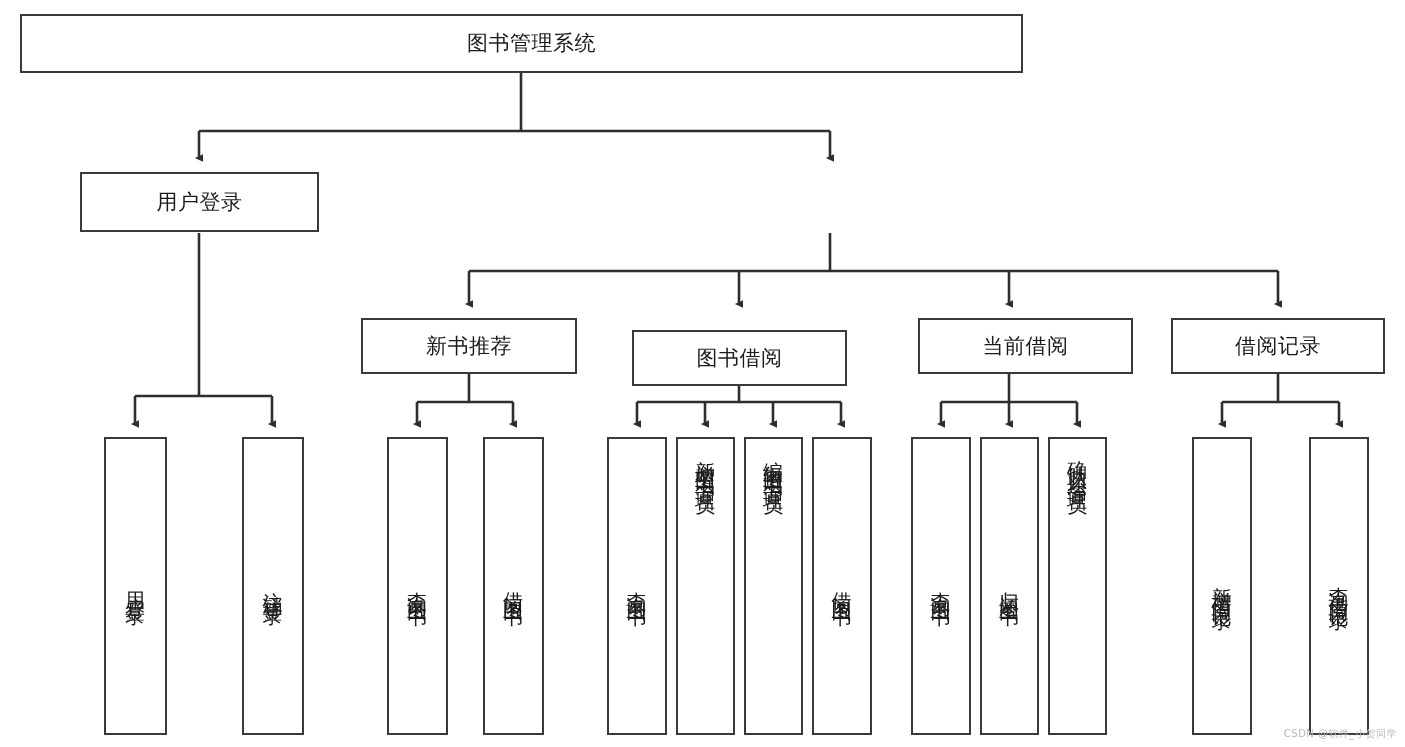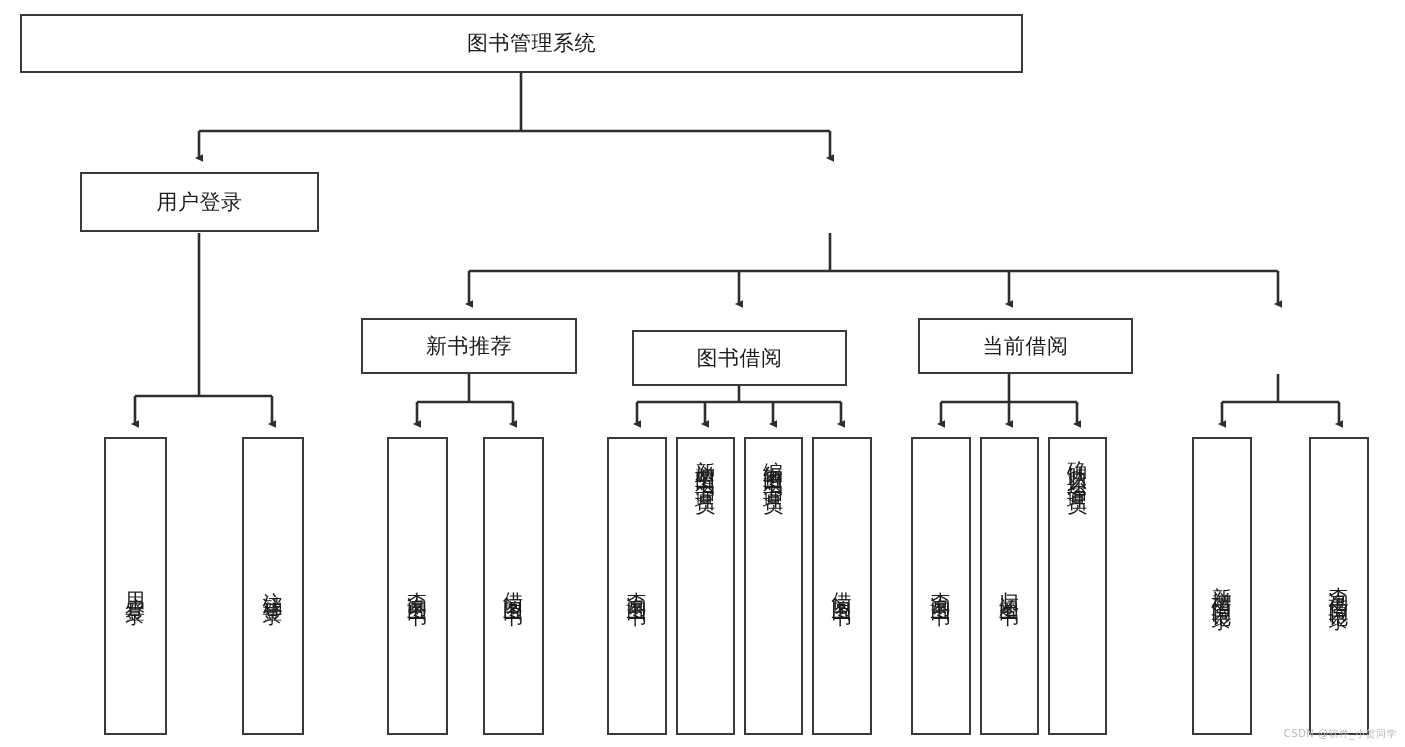--- a/index.html
+++ b/index.html
@@ -141,20 +141,23 @@
   </div>
 
   <div class="node-box" style="left:632px; top:330px; width:215px; height:56px;">
     <span class="node-label-h">图书借阅</span>
   </div>
 
   <div class="node-box" style="left:902px; top:318px; width:215px; height:56px;margin-left:16px;">
     <span class="node-label-h">当前借阅</span>
   </div>
 
+  <div class="node-box" style="left:1171px; top:318px; width:214px; height:56px;">
+    <span class="node-label-h">借阅记录</span>
+  </div>
 
   <div class="node-box vertical centered" style="left:104px; top:437px; width:63px; height:298px;">
     <span class="node-label-v">用户登录</span>
   </div>
 
   <div class="node-box vertical centered" style="left:242px; top:437px; width:62px; height:298px;">
     <span class="node-label-v">注销登录</span>
   </div>
 
   <div class="node-box vertical centered" style="left:387px; top:437px; width:61px; height:298px;">

